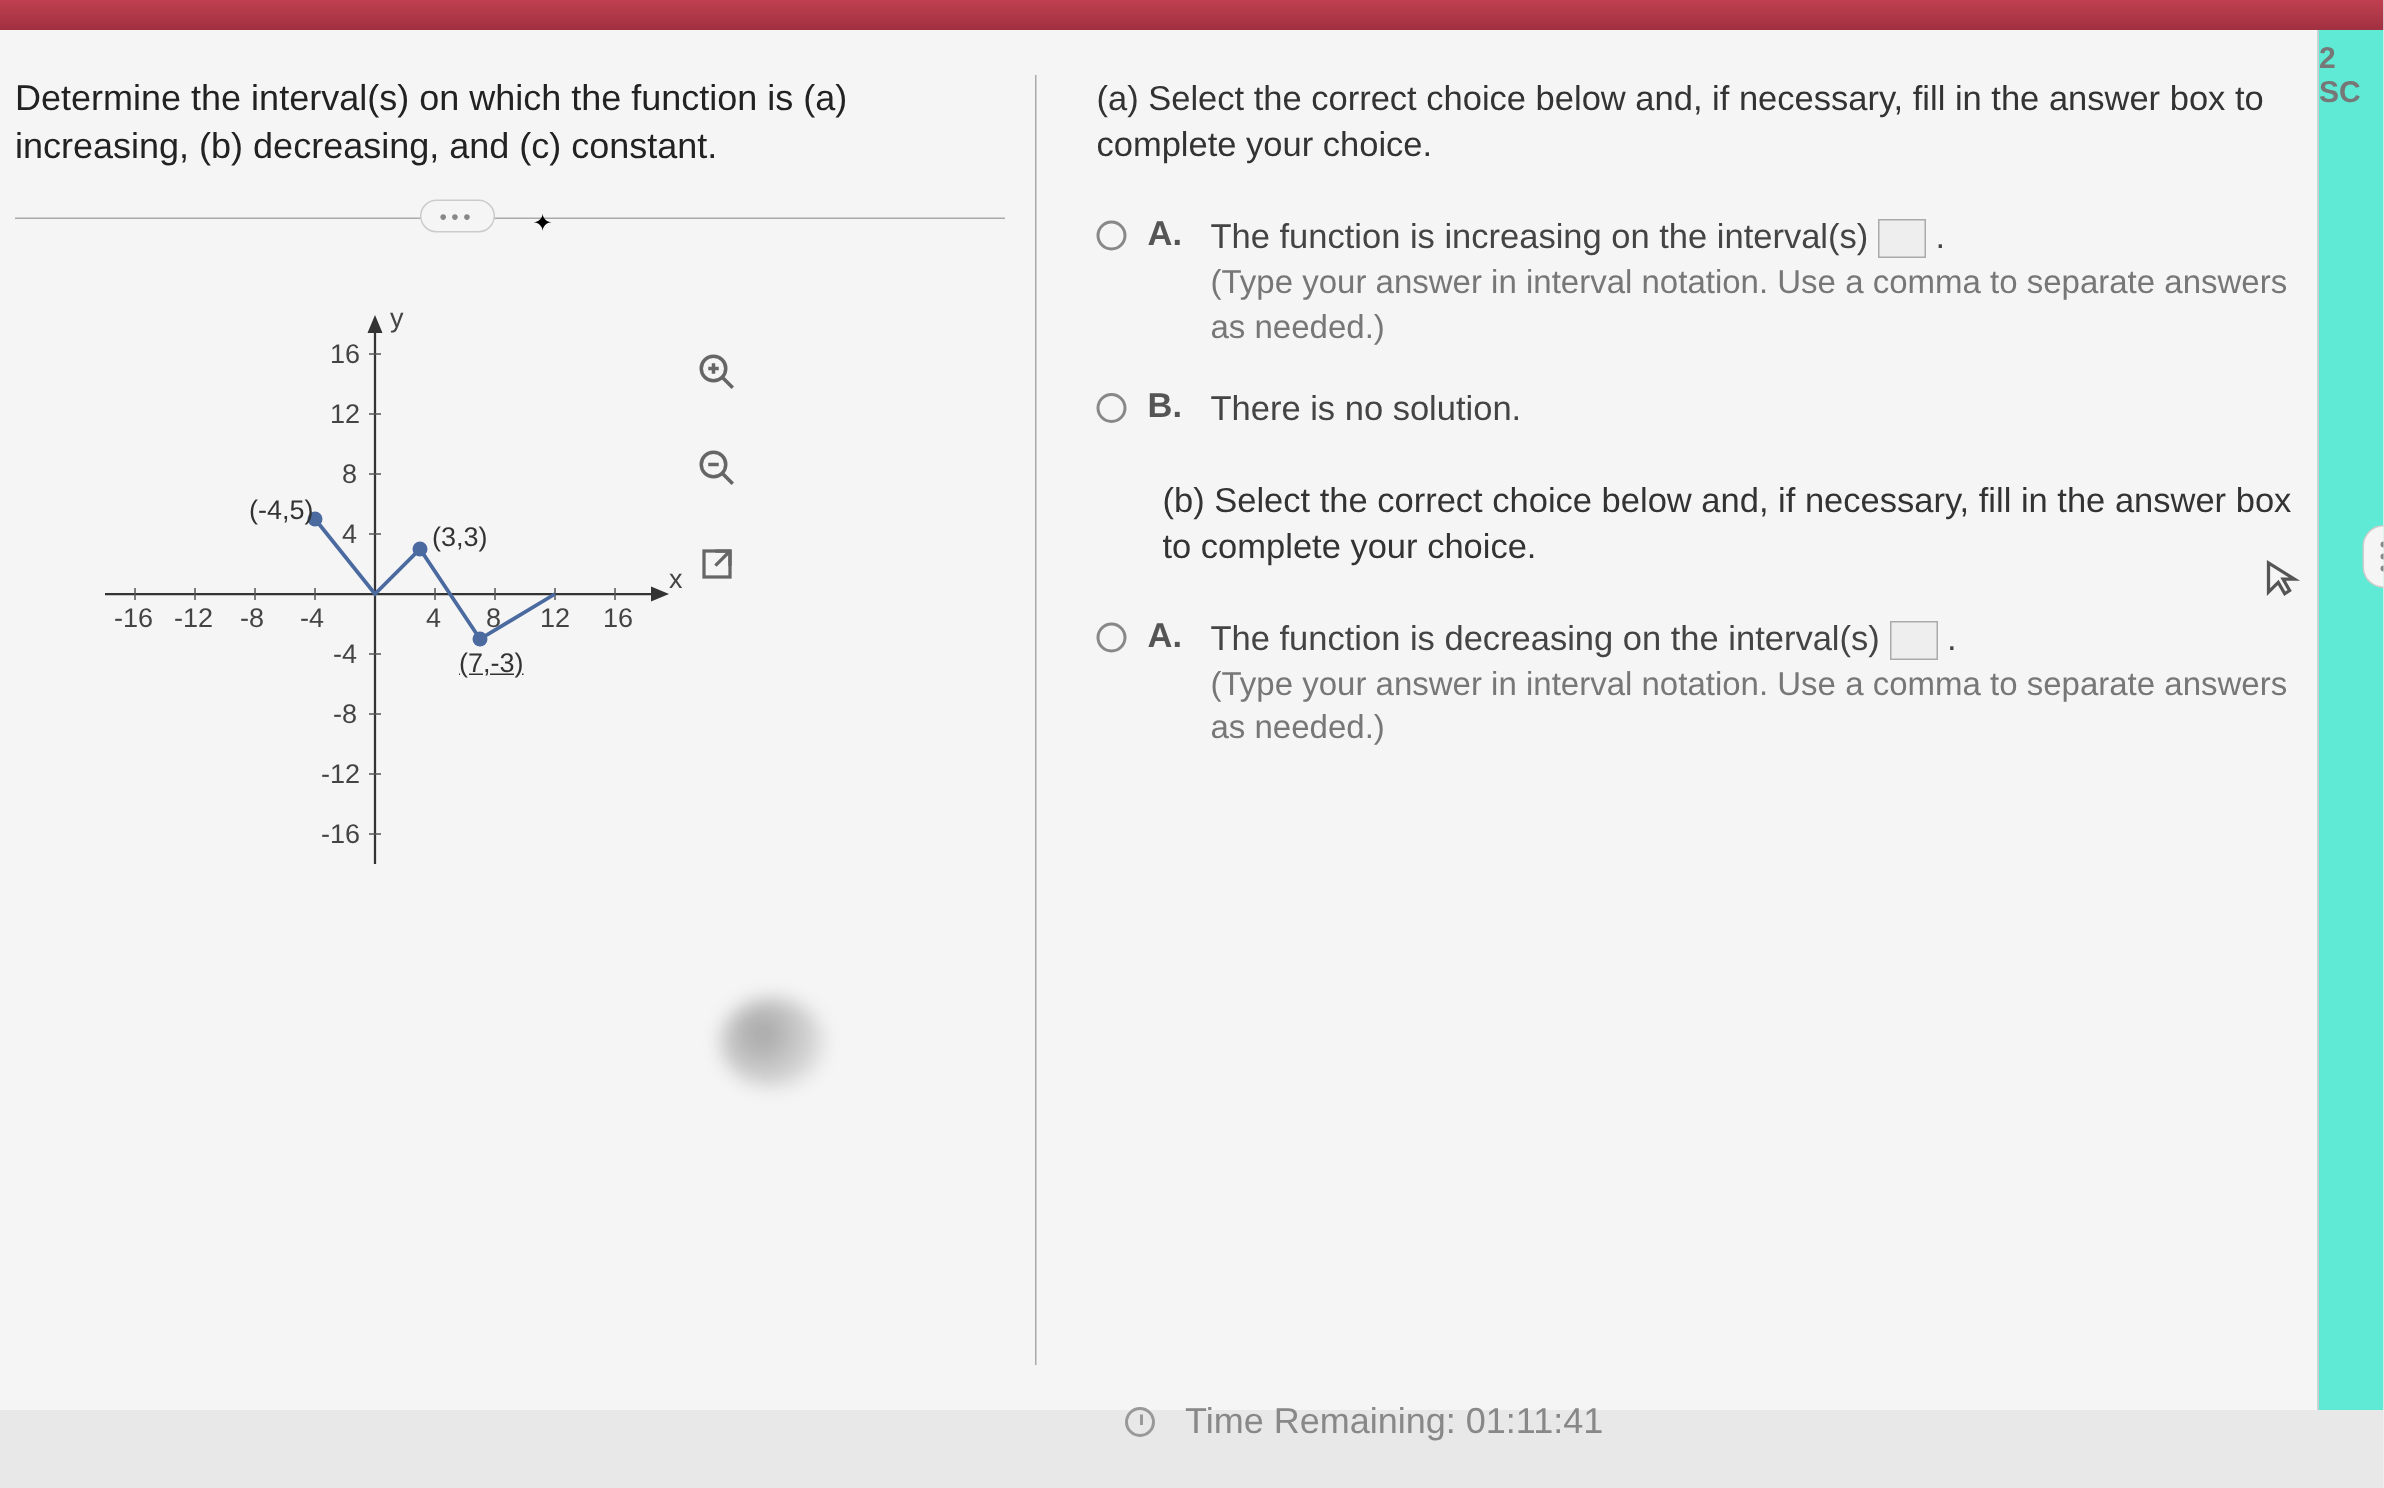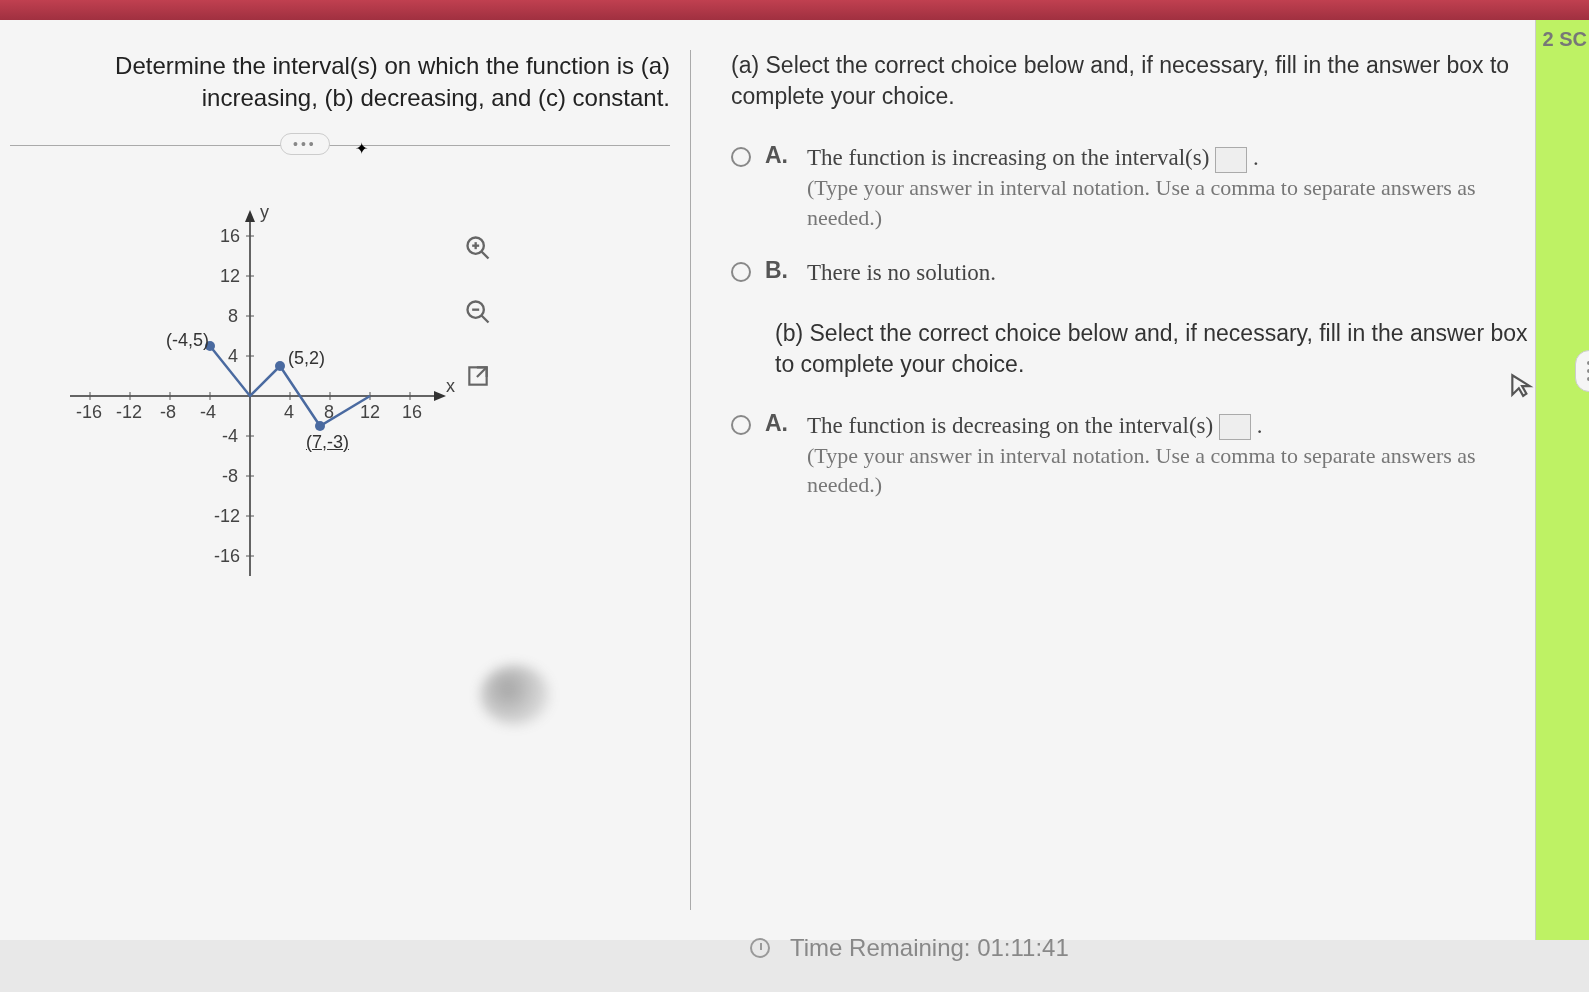--- a/index.html
+++ b/index.html
@@ -32,21 +32,20 @@
   flex: 1;
   padding: 30px 44px 20px 40px;
   position: relative;
   color: #444;
 }
 .prompt {
   font-size: 24px;
   color: #222;
   line-height: 1.35;
   margin-bottom: 4px;
-  text-align: right;
 }
 .hr-deco {
   border: none;
   border-top: 1px solid #aaa;
   margin-top: 30px;
   position: relative;
 }
 .dots-pill {
   position: absolute;
   left: 270px; top: -12px;
@@ -139,21 +138,21 @@
   flex-shrink: 0;
   margin-top: 5px;
   cursor: pointer;
 }
 .choice-letter {
   font-weight: bold;
   color: #555;
   width: 28px;
   flex-shrink: 0;
 }
-.choice-body { flex: 1; line-height: 1.35; font-family: Liberation Serif, serif; }
+.choice-body { flex: 1; line-height: 1.35; }
 .answer-box {
   display: inline-block;
   width: 32px; height: 26px;
   border: 1px solid #aaa;
   background: #eee;
   vertical-align: middle;
 }
 .hint {
   color: #777;
   font-size: 22px;
@@ -223,23 +222,23 @@
   font-weight: bold;
   border: none;
   border-radius: 28px;
   padding: 14px 44px;
   cursor: pointer;
   box-shadow: 0 2px 4px rgba(0,0,0,0.2);
 }
 .side-strip {
   position: absolute;
   right: 0; top: 0;
-  width: 54px;
+  width: 44px;
   height: 100%;
-  background: #bef264;
+  background: #5eead4;
   border-left: 1px solid #ccc;
 }
 .corner-text {
   position: absolute;
   right: 2px;
   top: 8px;
   font-size: 20px;
   color: #777;
   font-weight: bold;
 }
@@ -326,21 +325,21 @@
       <span class="tick-label" style="left:26px; top:206px;">-16</span>
       <span class="tick-label" style="left:66px; top:206px;">-12</span>
       <span class="tick-label" style="left:110px; top:206px;">-8</span>
       <span class="tick-label" style="left:150px; top:206px;">-4</span>
       <span class="tick-label" style="left:234px; top:206px;">4</span>
       <span class="tick-label" style="left:274px; top:206px;">8</span>
       <span class="tick-label" style="left:310px; top:206px;">12</span>
       <span class="tick-label" style="left:352px; top:206px;">16</span>
 
       <span class="point-label" style="left:116px; top:134px;">(-4,5)</span>
-      <span class="point-label" style="left:238px; top:152px;">(5,2)</span>
+      <span class="point-label" style="left:238px; top:152px;">(3,3)</span>
       <span class="point-label" style="left:256px; top:236px;text-decoration:underline;">(7,-3)</span>
     </div>
 
     <div class="tool-col">
       <div class="tool-btn">
         <svg width="28" height="28" viewBox="0 0 24 24" fill="none" stroke="#666" stroke-width="2">
             <circle cx="10" cy="10" r="7"></circle>
             <line x1="15" y1="15" x2="21" y2="21"></line>
             <line x1="10" y1="7" x2="10" y2="13"></line>
             <line x1="7" y1="10" x2="13" y2="10"></line>

